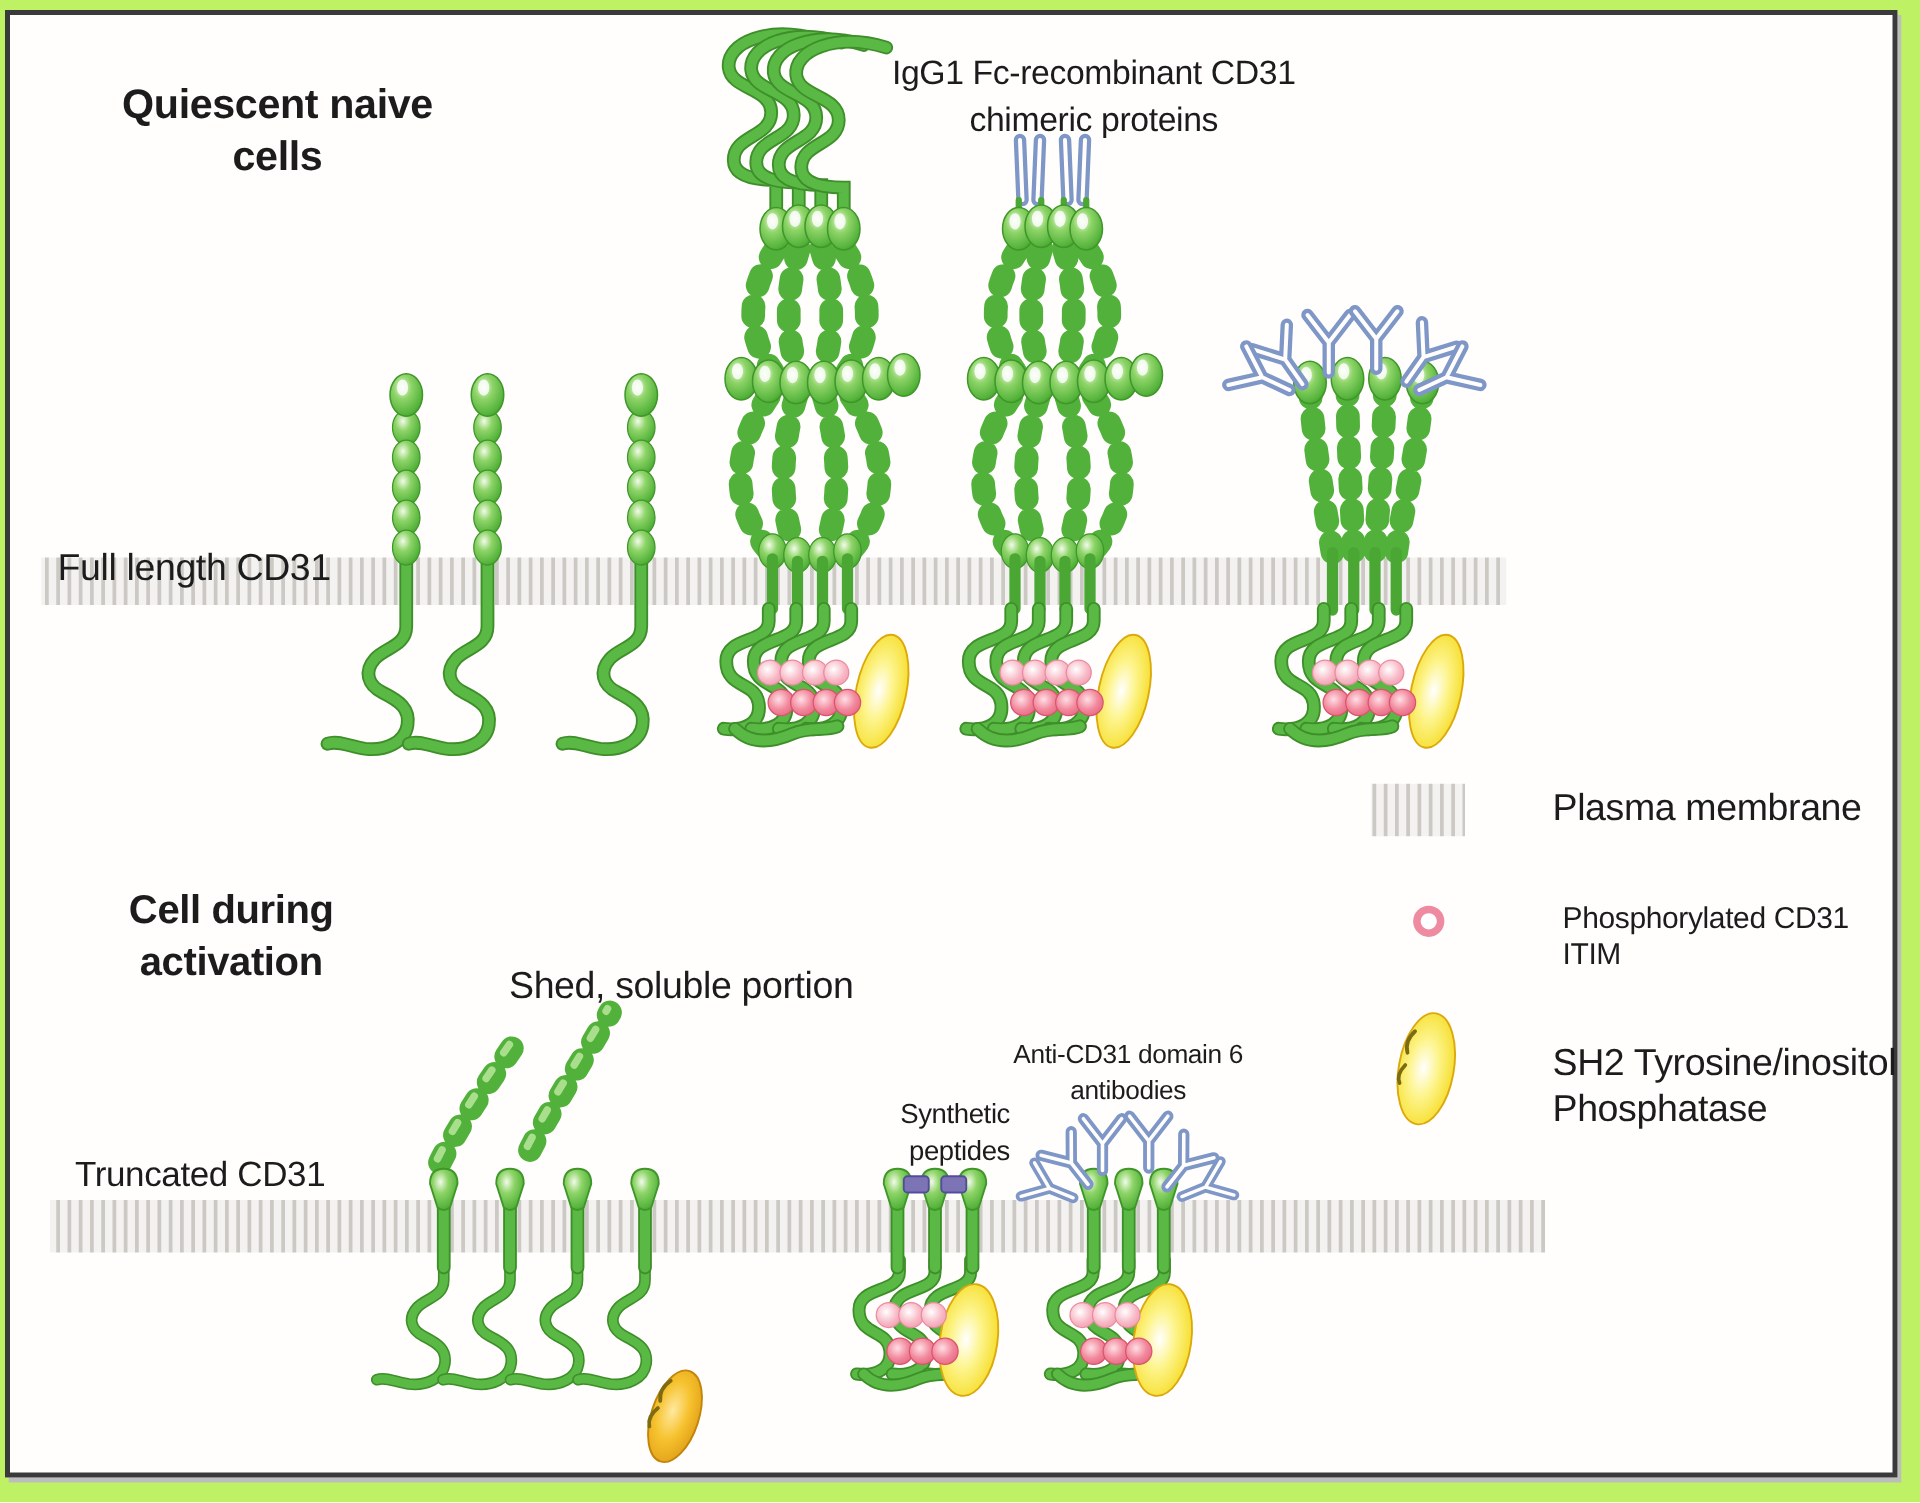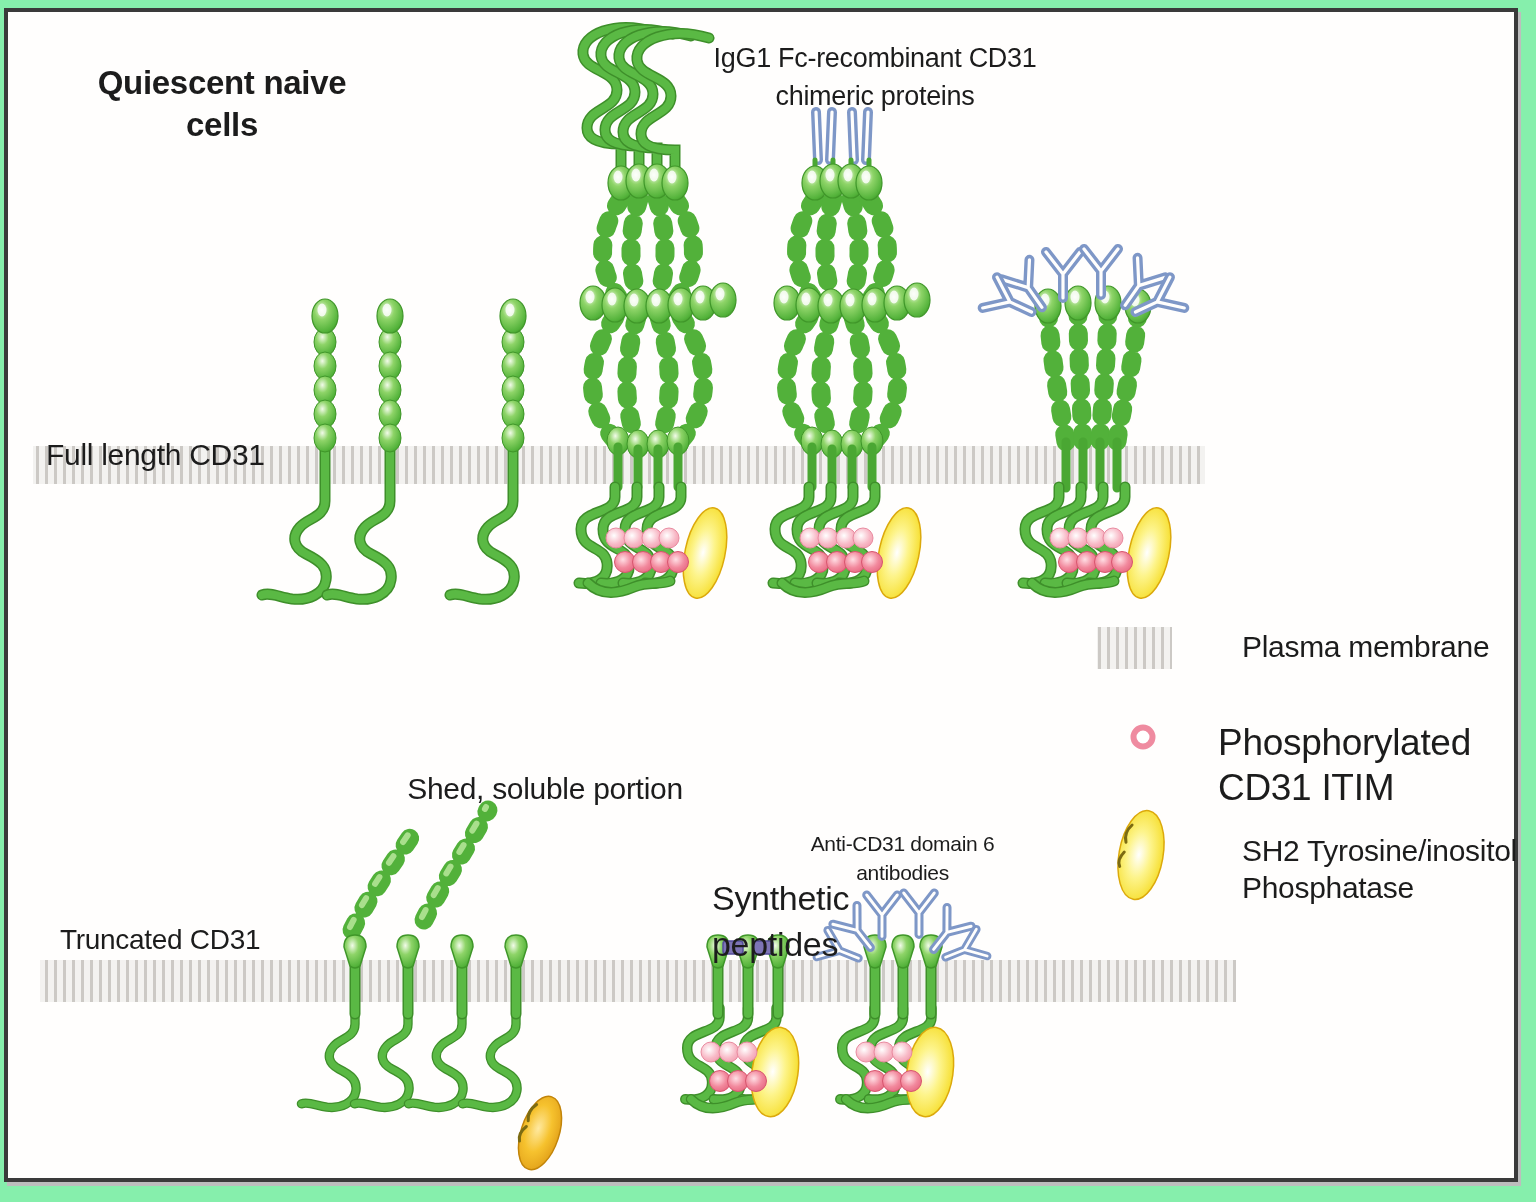--- a/index.html
+++ b/index.html
@@ -1,18 +1,18 @@
 <!DOCTYPE html>
 <html><head>
 <meta charset="utf-8">
 <style>
   html,body { margin:0; padding:0; background:#ffffff; }
   .stage {
     position:relative; width:1536px; height:1202px; overflow:hidden;
-    background:#86efac; font-family:"Liberation Sans", sans-serif; color:#1b1b1b;
+    background:#bef264; font-family:"Liberation Sans", sans-serif; color:#1b1b1b;
   }
   .frame {
     position:absolute; left:4px; top:8px; width:1514px; height:1174px;
     border:4px solid #3a3a3a; background:#fffefd; box-sizing:border-box;
     box-shadow:3px 4px 0 #bdbdbd;
   }
   svg.art { position:absolute; left:0; top:0; }
   .label { position:absolute; color:#1c1c1c; letter-spacing:-0.3px; }
   .bold  { font-weight:bold; }
   .ctr   { text-align:center; }
@@ -303,27 +303,28 @@
     </g>
   </svg>
 
   <div class="label bold ctr" style="left:92px; top:62px; width:260px; font-size:33px; line-height:1.26;">Quiescent naive cells</div>
 
   <div class="label ctr" style="left:695px; top:40px; width:360px; font-size:27px; line-height:1.4;">IgG1 Fc-recombinant CD31 chimeric proteins</div>
 
 
   <div class="label nowrap" style="left:46px; top:416px; font-size:30px;margin-top:22px;">Full length CD31</div>
 
+  <div class="label bold ctr" style="left:95px; top:707px; width:180px; font-size:32px; line-height:1.3;">Cell during activation</div>
 
   <div class="label ctr nowrap" style="left:385px; top:772px; width:320px; font-size:30px;">Shed, soluble portion</div>
 
   <div class="label nowrap" style="left:60px; top:924px; font-size:28px;">Truncated CD31</div>
 
-  <div class="label ctr" style="left:712px; top:876px; width:120px; font-size:34px; line-height:1.35;">Synthetic peptides</div>
+  <div class="label ctr" style="left:688px; top:876px; width:120px; font-size:22px; line-height:1.35;text-align:right;">Synthetic peptides</div>
 
   <div class="label ctr" style="left:780px; top:829px; width:245px; font-size:21px; line-height:1.4;">Anti-CD31 domain 6 antibodies</div>
 
   <div class="label" style="left:1242px; top:630px; width:300px; font-size:30px;">Plasma membrane</div>
 
-  <div class="label" style="left:1218px; top:720px; width:230px; font-size:37px; line-height:1.22;">Phosphorylated CD31 ITIM</div>
+  <div class="label" style="left:1250px; top:720px; width:230px; font-size:24px; line-height:1.22;">Phosphorylated CD31 ITIM</div>
 
   <div class="label" style="left:1242px; top:833px; width:300px; font-size:30px; line-height:1.22;">SH2 Tyrosine/inositol Phosphatase</div>
 </div>
 
 </body></html>

